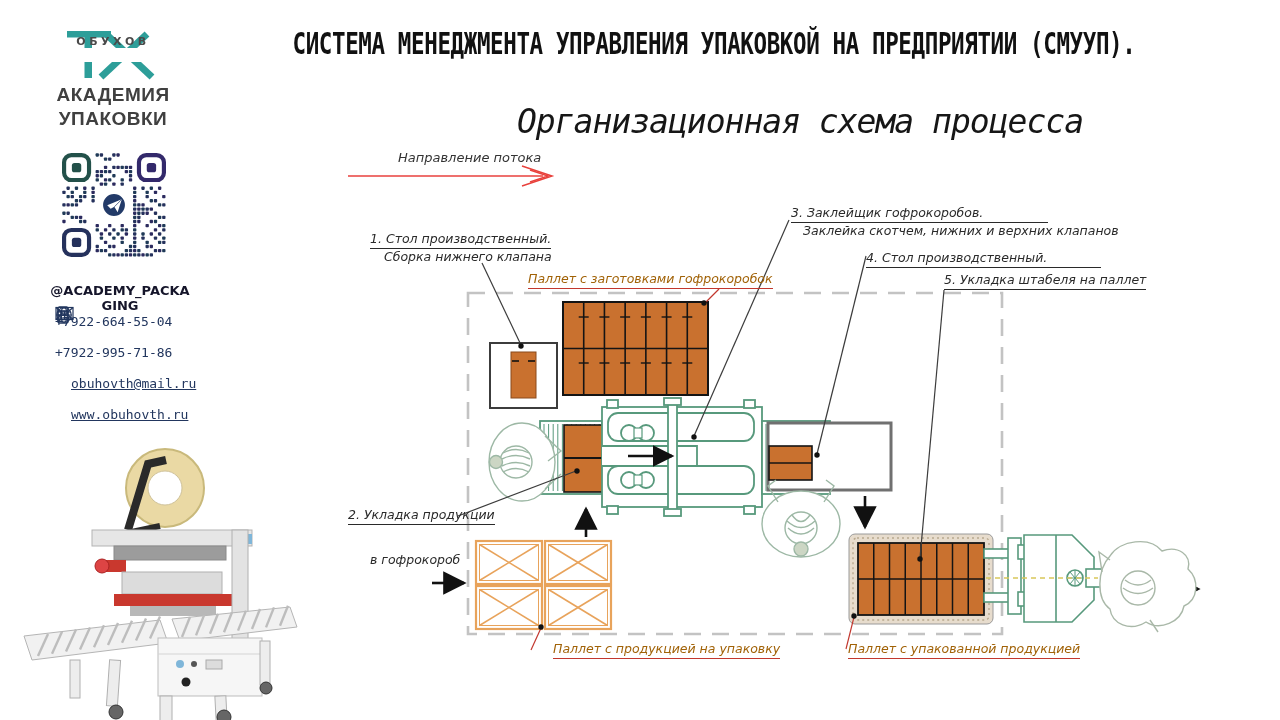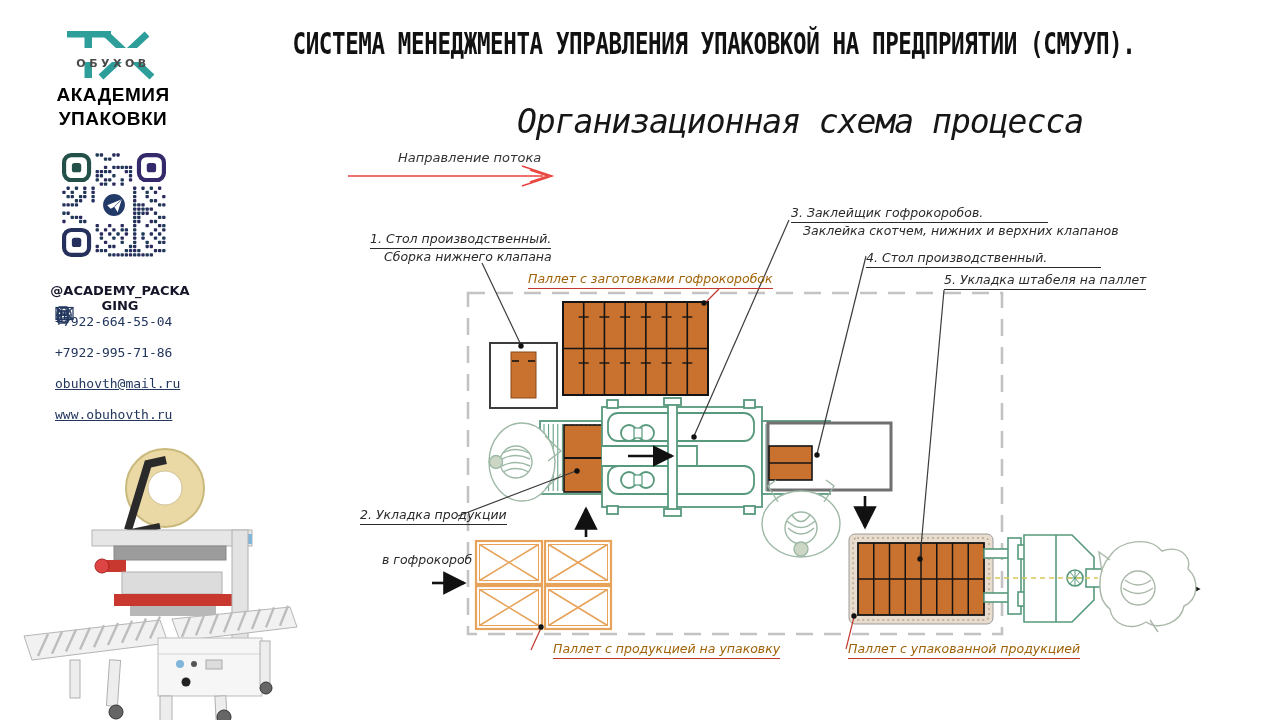--- a/index.html
+++ b/index.html
@@ -7,40 +7,40 @@
        font-family:"Liberation Sans",sans-serif;}
   .abs{position:absolute;}
   
   #title{left:170px;top:26px;width:980px;text-align:center;
          font:bold 30px "DejaVu Sans Mono",monospace;color:#111;
          transform:scaleX(.75);transform-origin:center;white-space:nowrap;letter-spacing:-.5px;}
   #subtitle{left:340px;top:102px;width:920px;text-align:center;
          font:italic 33px "DejaVu Sans Mono",monospace;color:#161616;
          letter-spacing:-1px;white-space:nowrap;}
   
-  #logo-owner{left:38px;top:57px;width:150px;text-align:center;
+  #logo-owner{left:38px;top:35px;width:150px;text-align:center;
         font:bold 11px "DejaVu Sans",sans-serif;letter-spacing:3.5px;color:#4a4a4a;z-index:3;}
-  .academy{left:38px;width:150px;text-align:center;color:#000000;
+  .academy{left:38px;width:150px;text-align:center;color:#404040;
         font:bold 19px "Liberation Sans",sans-serif;letter-spacing:.5px;}
   #academy1{top:84px;} #academy2{top:108px;}
   #handle{left:50px;top:283px;width:140px;text-align:center;
         font:bold 13px "DejaVu Sans",sans-serif;color:#15152a;word-break:break-all;line-height:15px;}
   #contacts{left:55px;top:306px;display:flex;flex-direction:column;}
   .crow{display:flex;align-items:center;height:31px;gap:9px;
         font:13px "DejaVu Sans Mono",monospace;color:#22365e;}
-  .crow .link{text-decoration:underline;cursor:pointer;}
+  .crow .link{text-decoration:underline;cursor:pointer;margin-left:16px;}
   
   .cad{position:absolute;font:italic 12.5px "DejaVu Sans",sans-serif;color:#2a2a2a;
        white-space:nowrap;line-height:16.5px;z-index:2;}
   .cad .u{display:inline-block;border-bottom:1.2px solid #2a2a2a;}
   .cad .l2{display:block;}
   .red{color:#a16207;} .red .u{border-bottom-color:#C2372E;}
   #flow-label{left:398px;top:150px;font:italic 13px "DejaVu Sans",sans-serif;color:#333;}
   #step1{left:370px;top:231px;} #step1 .l2{padding-left:14px;}
-  #step2{left:360px;top:507px;} #step2 .l2{padding-left:22px;margin-top:27px;}
+  #step2{left:348px;top:507px;} #step2 .l2{padding-left:22px;margin-top:27px;}
   #step3{left:791px;top:205px;} #step3 .u{min-width:257px;} #step3 .l2{padding-left:12px;}
   #step4{left:866px;top:250px;} #step4 .u{min-width:235px;} #step4 .l2{padding-left:14px;}
   #step5{left:944px;top:272px;}
   #lab-blanks{left:528px;top:271px;}
   #lab-in{left:553px;top:641px;}
   #lab-out{left:848px;top:641px;}
   svg{position:absolute;left:0;top:0;}
 </style>
 </head>
 <body>

